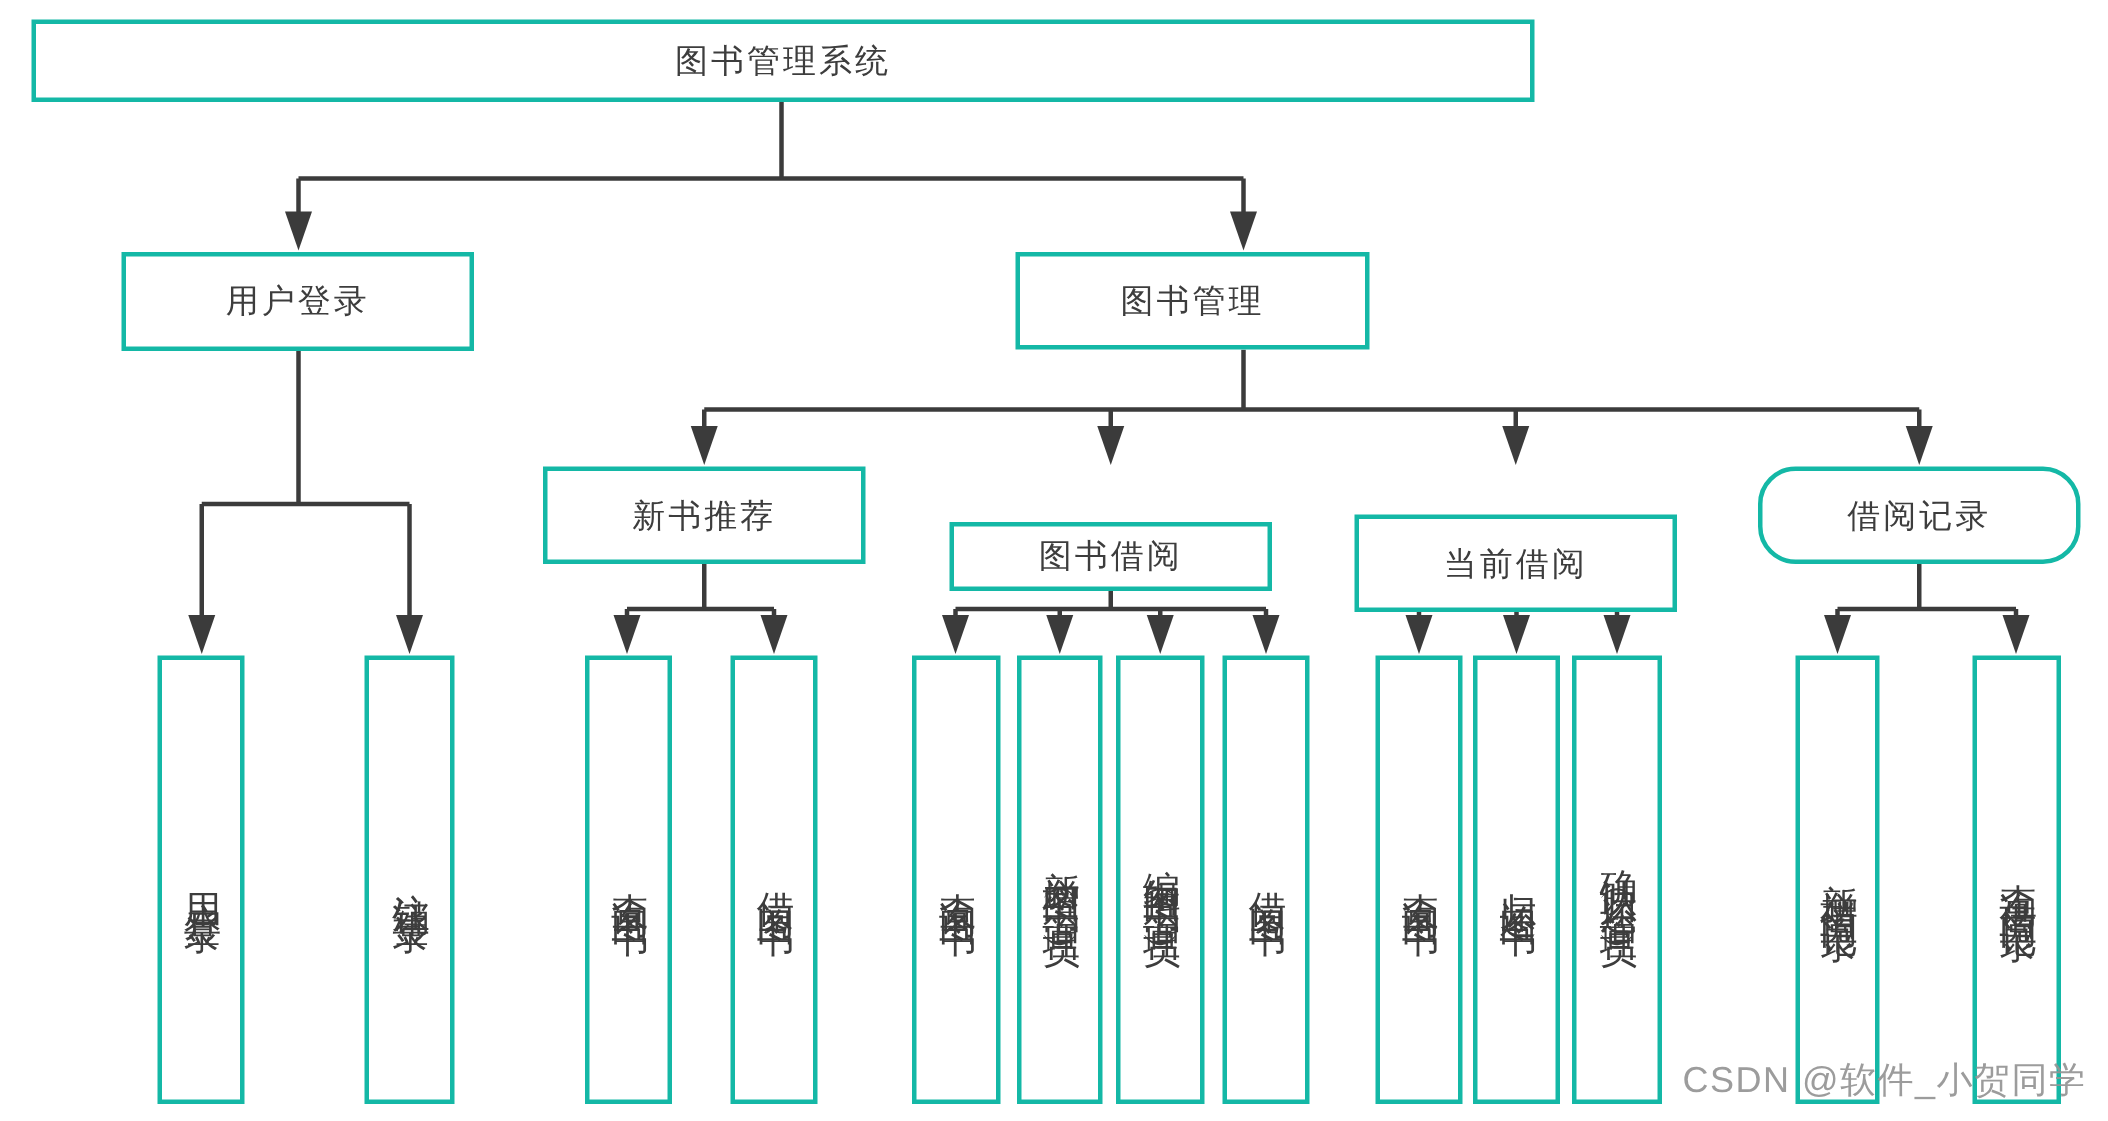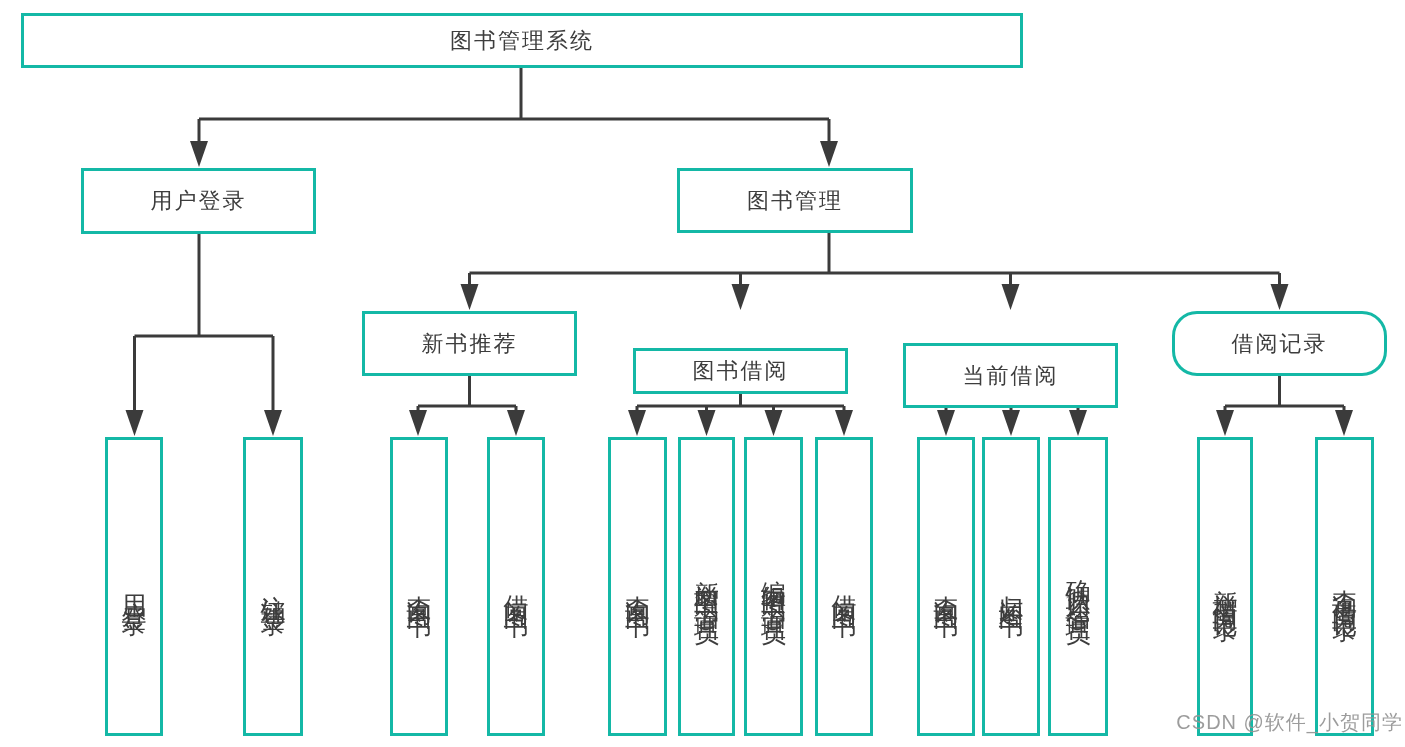--- a/index.html
+++ b/index.html
@@ -42,23 +42,23 @@
   }
   .node.v .vtext {
     writing-mode: vertical-rl;
     text-orientation: mixed;
     letter-spacing: 6px;
     line-height: 1;
     white-space: nowrap;
   }
   .watermark {
     position: absolute;
-    right: 2px;
+    right: 14px;
     bottom: 11px;
-    font-size: 20px;
+    font-size: 24px;
     letter-spacing: 1px;
     color: rgba(148, 148, 148, 0.92);
     white-space: nowrap;
     pointer-events: none;
     text-align: right;
   }
 </style>
 </head>
 <body>
 

